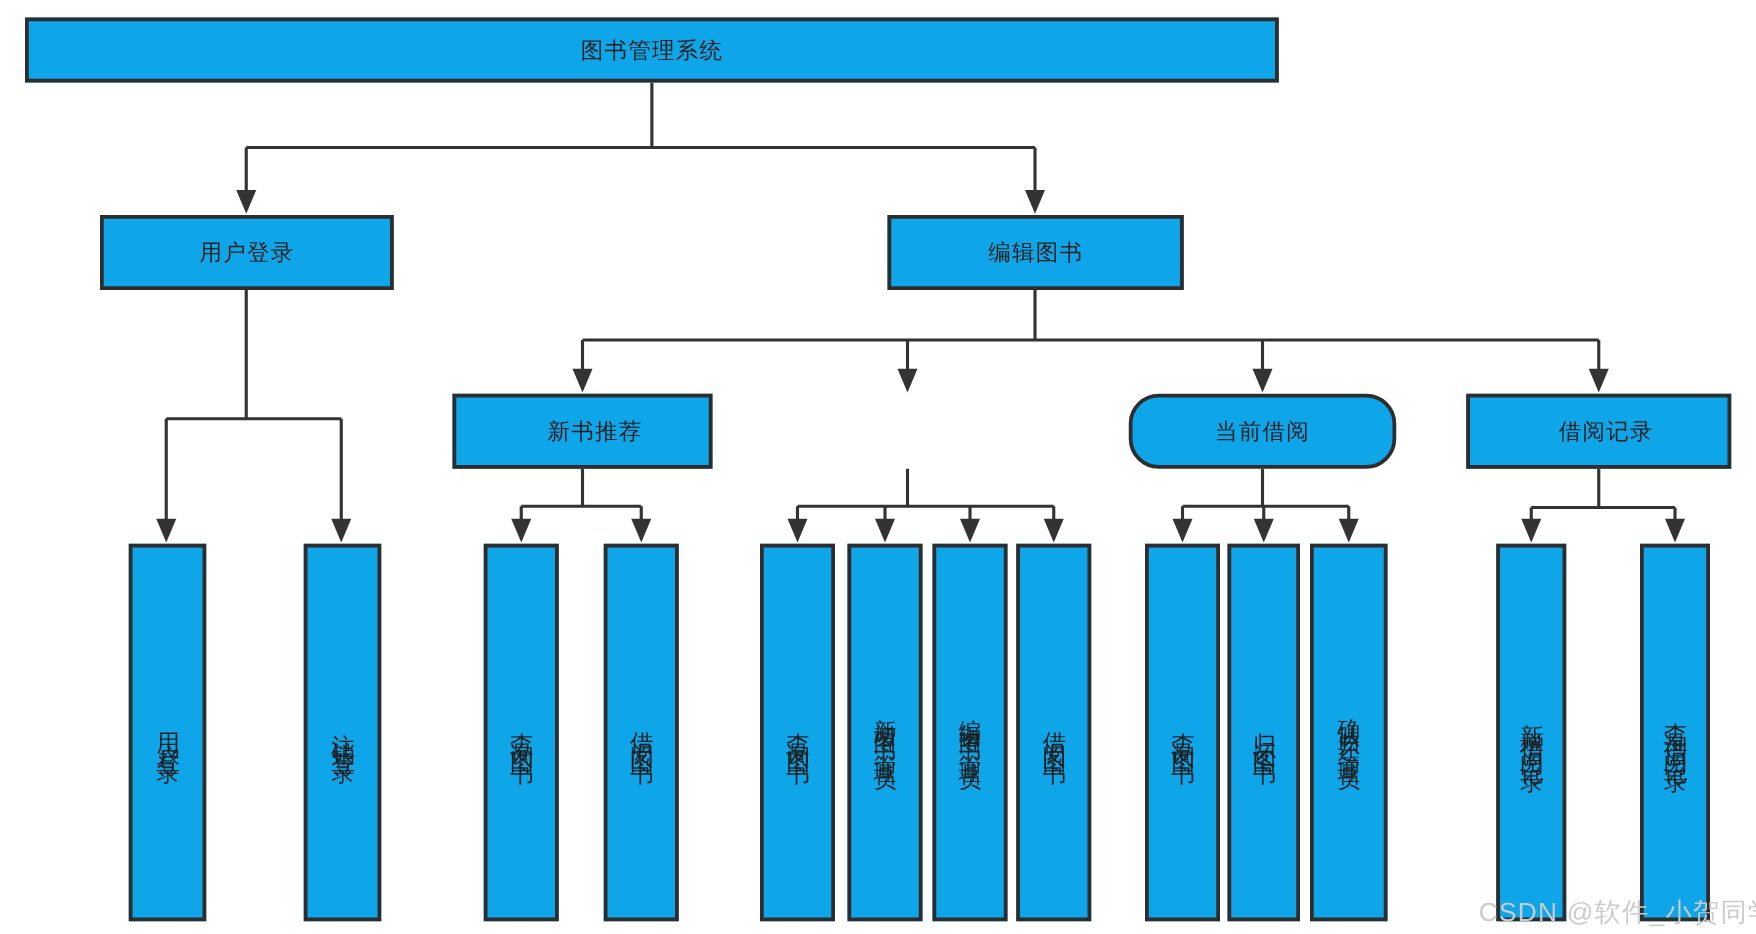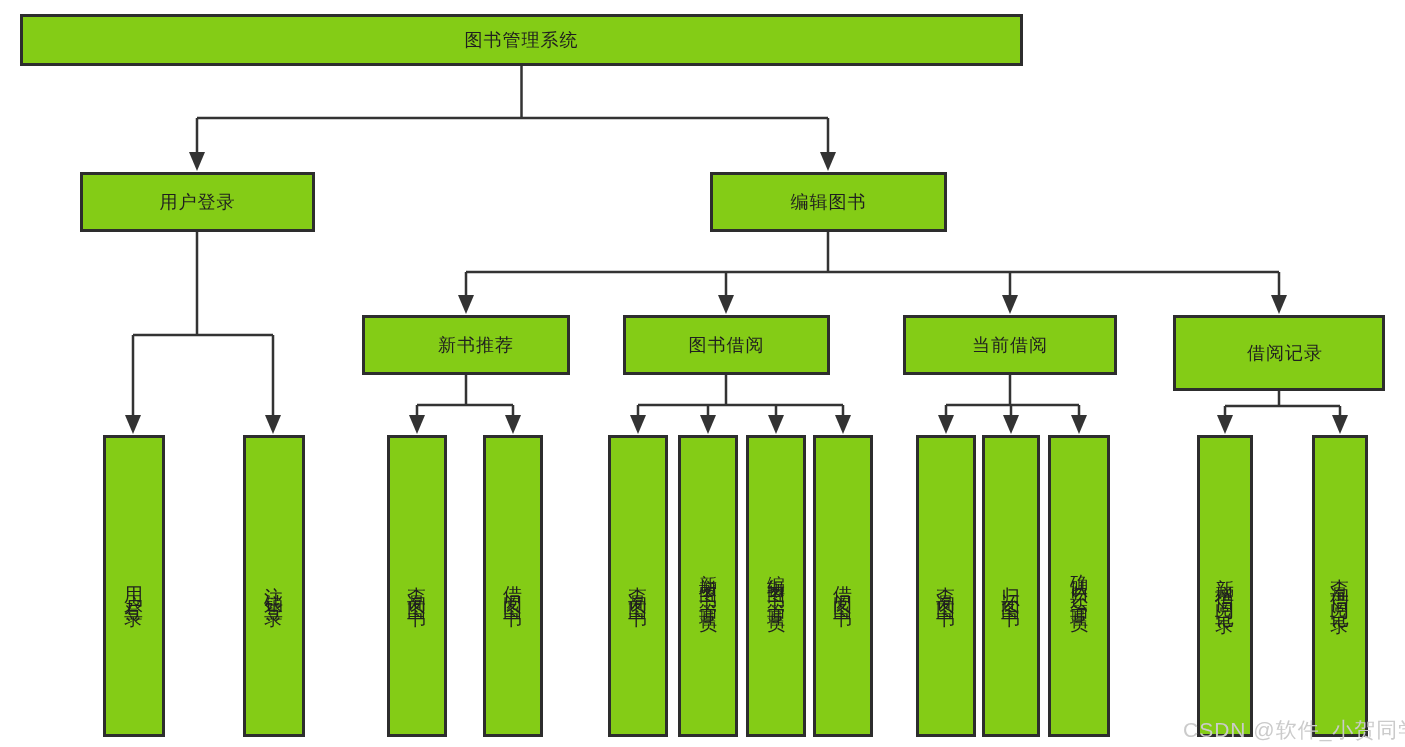--- a/index.html
+++ b/index.html
@@ -7,21 +7,21 @@
     position:relative;
     width:1405px;height:747px;
     background:#ffffff;
     font-family:"Liberation Sans","DejaVu Sans",sans-serif;
     overflow:hidden;
   }
   #connectors{position:absolute;left:0;top:0;width:1405px;height:747px;}
   .box{
     position:absolute;
     box-sizing:border-box;
-    background:#84cc16;
+    background:#0ea5e9;
     border:3px solid #2d2d2d;
     display:flex;align-items:center;justify-content:center;
     color:#1f1f1f;
     font-size:18px;
     letter-spacing:1px;
     z-index:2;
   }
   .vbox span{
     writing-mode:vertical-rl;
     text-orientation:mixed;
@@ -96,27 +96,24 @@
   <div class="box" style="left:80px;top:172px;width:235px;height:60px;">
     <span>用户登录</span>
   </div>
   <div class="box" style="left:710px;top:172px;width:237px;height:60px;">
     <span>编辑图书</span>
   </div>
 
   <div class="box" style="left:362px;top:315px;width:208px;height:60px;padding-left:20px;">
     <span>新书推荐</span>
   </div>
-  <div class="box" style="left:623px;top:315px;width:207px;height:60px;">
-    <span>图书借阅</span>
-  </div>
-  <div class="box" style="left:903px;top:315px;width:214px;height:60px;">
+  <div class="box" style="left:903px;top:315px;width:214px;height:60px;border-radius:24px;">
     <span>当前借阅</span>
   </div>
-  <div class="box" style="left:1173px;top:315px;width:212px;height:76px;padding-left:12px;">
+  <div class="box" style="left:1173px;top:315px;width:212px;height:60px;padding-left:12px;">
     <span>借阅记录</span>
   </div>
 
   <div class="box vbox" style="left:103px;top:435px;width:62px;height:302px;">
     <span>用户登录</span>
   </div>
   <div class="box vbox" style="left:243px;top:435px;width:62px;height:302px;">
     <span>注销登录</span>
   </div>
 

